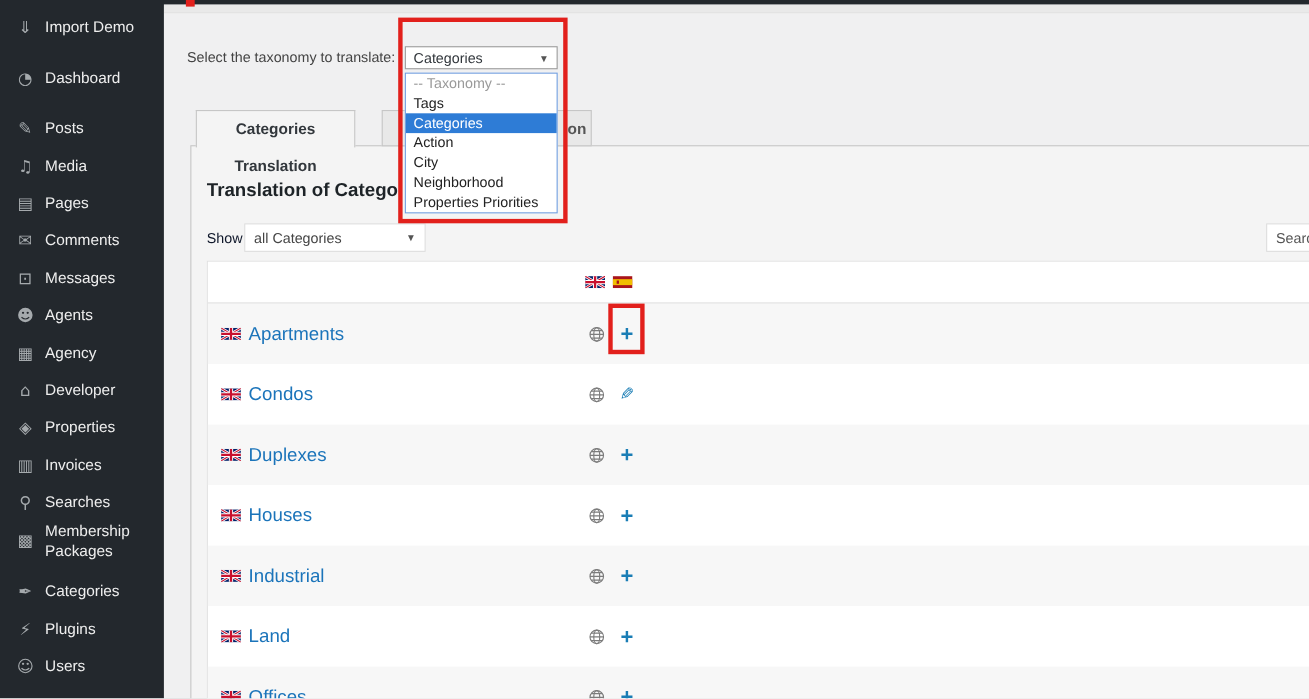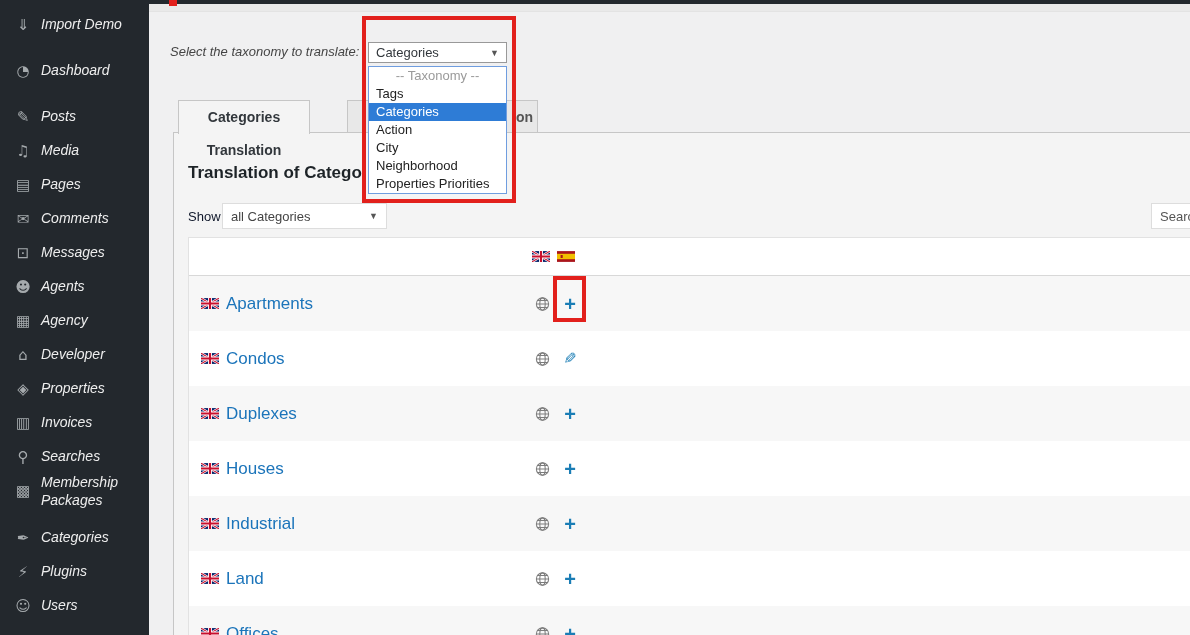--- a/index.html
+++ b/index.html
@@ -11,29 +11,29 @@
   }
   
   .topbar{position:absolute;left:0;top:0;width:1190px;height:4px;background:#23282d;z-index:5;}
   .topbar-shadow{position:absolute;left:149px;top:4px;width:1041px;height:7px;background:#e9e9e9;border-bottom:1px solid #e3e3e3;}
   .red-notch{position:absolute;left:169px;top:0;width:8px;height:6px;background:#e2201c;z-index:70;}
 
   
   .sidebar{position:absolute;left:0;top:0;width:149px;height:635px;background:#23282d;z-index:6;padding-top:8px;box-sizing:border-box;}
   .side-item{display:flex;align-items:center;min-height:34px;padding:0 8px 0 12px;cursor:pointer;color:#eeeeee;font-size:14px;}
   .side-item .s-icon{width:22px;min-width:22px;text-align:center;color:#a5aaad;font-size:15px;line-height:1;margin-right:7px;font-family:"DejaVu Sans",sans-serif;}
-  .side-item .s-label{line-height:1.25;font-style:italic;}
+  .side-item .s-label{line-height:1.25;}
   .side-gap{height:12px;}
 
   
-  .tax-label{position:absolute;left:170px;top:44px;font-size:13px;color:#444;z-index:10;font-style:italic;}
+  .tax-label{position:absolute;left:170px;top:44px;font-size:13px;color:#444;z-index:10;}
 
   .tab{position:absolute;top:100px;height:33px;line-height:33px;box-sizing:border-box;
        border:1px solid #c6c6c6;font-size:14px;font-weight:bold;z-index:20;}
-  .tab-active{left:178px;width:132px;background:#f4f4f4;border-bottom:none;color:#32373c;text-align:center;height:34px;}
+  .tab-active{left:178px;width:145px;background:#f4f4f4;border-bottom:none;color:#32373c;text-align:center;height:34px;}
   .tab-inactive{left:347px;width:191px;background:#e8e8e8;color:#555;text-align:right;padding-right:4px;}
 
   .panel{position:absolute;left:173px;top:132px;width:1030px;height:520px;
          background:#f4f4f4;border:1px solid #c6c6c6;z-index:8;box-sizing:border-box;}
 
   .page-heading{position:absolute;left:188px;top:163px;width:176px;overflow:hidden;white-space:nowrap;
                 font-size:17px;font-weight:bold;color:#1d2327;z-index:12;}
 
   .show-label{position:absolute;left:188px;top:209px;font-size:13px;color:#0f172a;z-index:12;}
   .show-select{position:absolute;left:222px;top:203px;width:165px;height:26px;background:#fff;
@@ -64,21 +64,21 @@
   .flag-svg{display:block;}
 
   
   .tax-select{position:absolute;left:368px;top:42px;width:139px;height:21px;background:#fff;
               border:1px solid #999;box-sizing:border-box;z-index:50;display:flex;align-items:center;
               padding:0 7px;font-size:13px;color:#32373c;cursor:pointer;}
   .tax-select .grow{flex:1;}
   .tax-dropdown{position:absolute;left:368px;top:66px;width:139px;background:#fff;
                 border:1px solid #6f9ddf;box-sizing:border-box;z-index:50;}
   .opt{height:18px;line-height:18px;padding:0 7px;font-size:13px;color:#222;cursor:pointer;white-space:nowrap;}
-  .opt.muted{color:#9a9a9a;text-align:center;}
+  .opt.muted{color:#9a9a9a;}
   .opt.selected{background:#2e7cd6;color:#fff;}
 
   
   .red-box{position:absolute;border:4px solid #e2201c;box-sizing:border-box;z-index:60;pointer-events:none;}
   .red-box-1{left:362px;top:16px;width:154px;height:187px;}
   .red-box-2{left:553px;top:276px;width:33px;height:46px;}
 </style>
 </head>
 <body>
 

